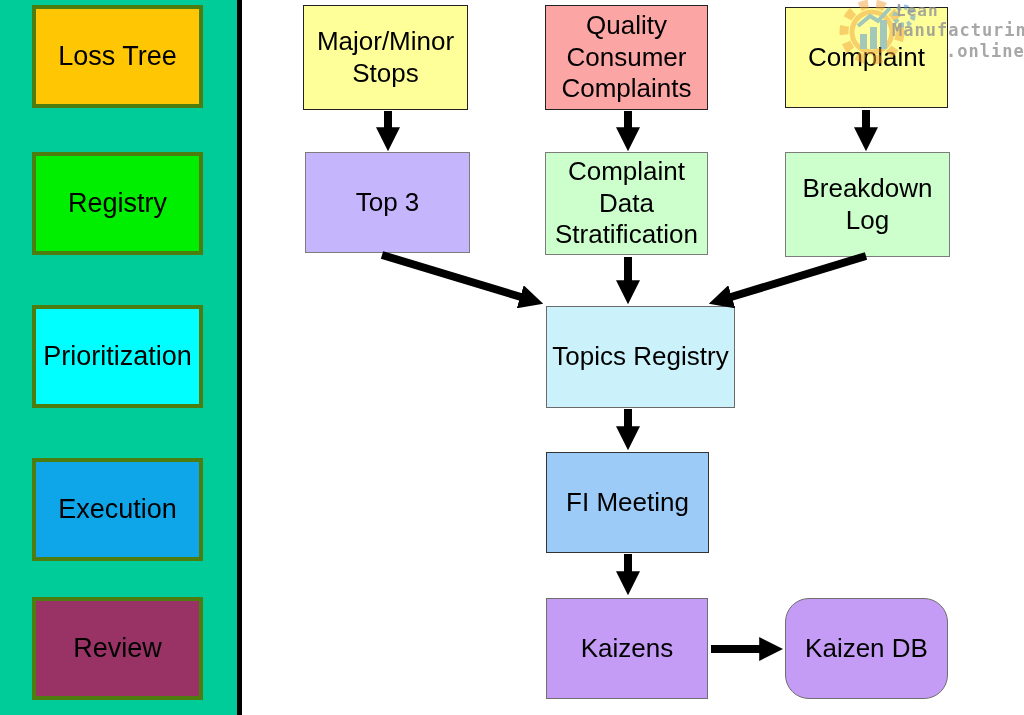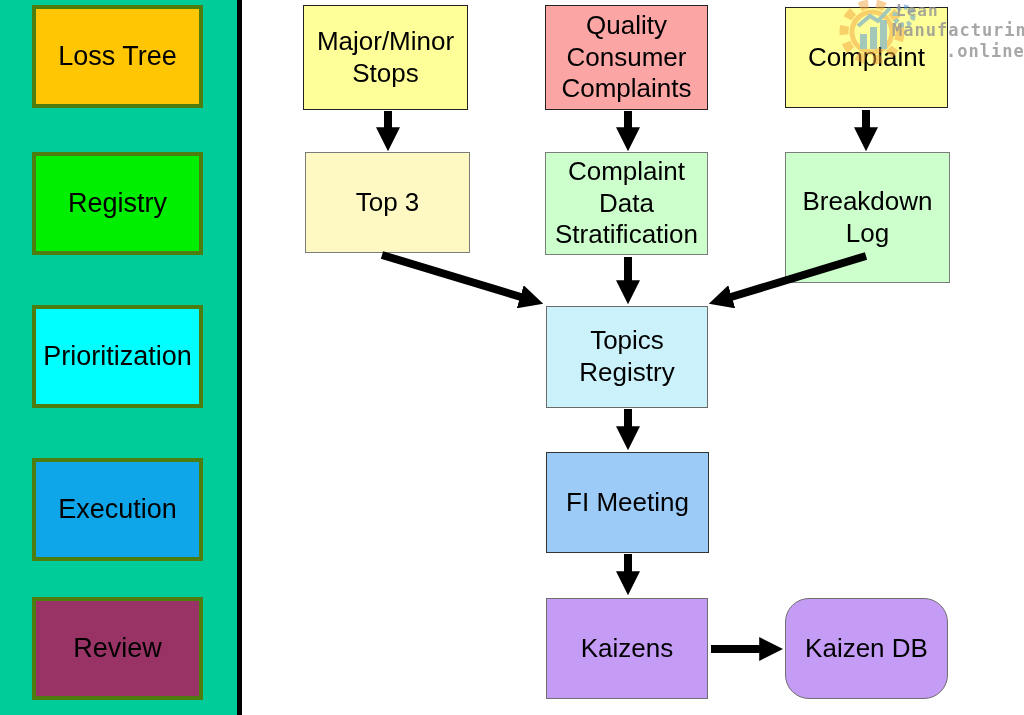--- a/index.html
+++ b/index.html
@@ -67,31 +67,31 @@
   <div class="node row1" style="left: 303px; top: 5px; width: 165px; height: 105px; background-color: rgb(255, 255, 153);">
       <span>Major/Minor Stops</span>
     </div>
   <div class="node row1" style="left: 545px; top: 5px; width: 163px; height: 105px; background-color: #fca5a5;">
       <span>Quality Consumer Complaints</span>
     </div>
   <div class="node row1" style="left: 785px; top: 7px; width: 163px; height: 101px; background-color: rgb(255, 255, 153);">
       <span>Complaint</span>
     </div>
 
-  <div class="node row2" style="left: 305px; top: 152px; width: 165px; height: 101px; background-color: #fef9c3;">
+  <div class="node row2" style="left: 305px; top: 152px; width: 165px; height: 101px; background-color: #c4b5fd;">
       <span>Top 3</span>
     </div>
   <div class="node row2" style="left: 545px; top: 152px; width: 163px; height: 103px; background-color: rgb(204, 255, 204);">
       <span>Complaint Data Stratification</span>
     </div>
-  <div class="node row2" style="left: 785px; top: 152px; width: 165px; height: 131px; background-color: rgb(204, 255, 204);">
+  <div class="node row2" style="left: 785px; top: 152px; width: 165px; height: 105px; background-color: rgb(204, 255, 204);">
       <span>Breakdown Log</span>
     </div>
 
-  <div class="node b-topics" style="left: 546px; top: 306px; width: 162px; height: 102px; background-color: rgb(203, 242, 250);">
+  <div class="node b-topics" style="left: 546px; top: 306px; width: 189px; height: 102px; background-color: rgb(203, 242, 250);">
       <span>Topics Registry</span>
     </div>
   <div class="node b-fi" style="left: 546px; top: 452px; width: 163px; height: 101px; background-color: rgb(156, 203, 248);">
       <span>FI Meeting</span>
     </div>
   <div class="node b-kz" style="left: 546px; top: 598px; width: 162px; height: 101px; background-color: rgb(196, 156, 245);">
       <span>Kaizens</span>
     </div>
   <div class="node b-kz" style="left: 785px; top: 598px; width: 163px; height: 101px; background-color: rgb(196, 156, 245); border-radius: 24px;">
       <span>Kaizen DB</span>

